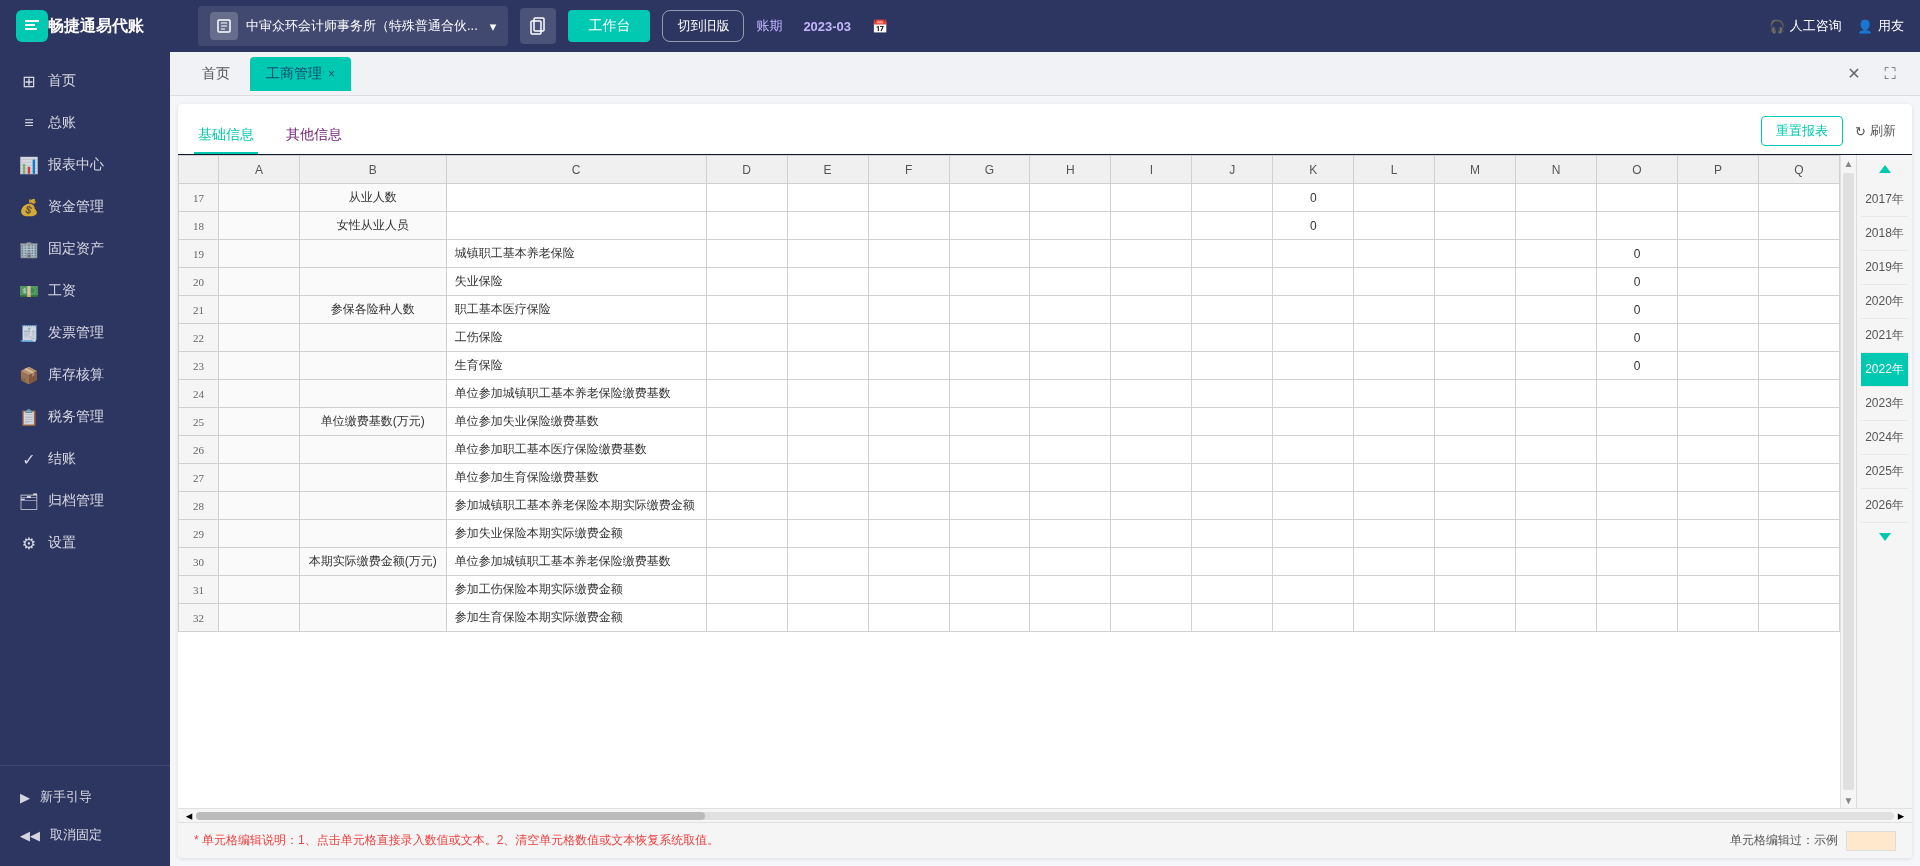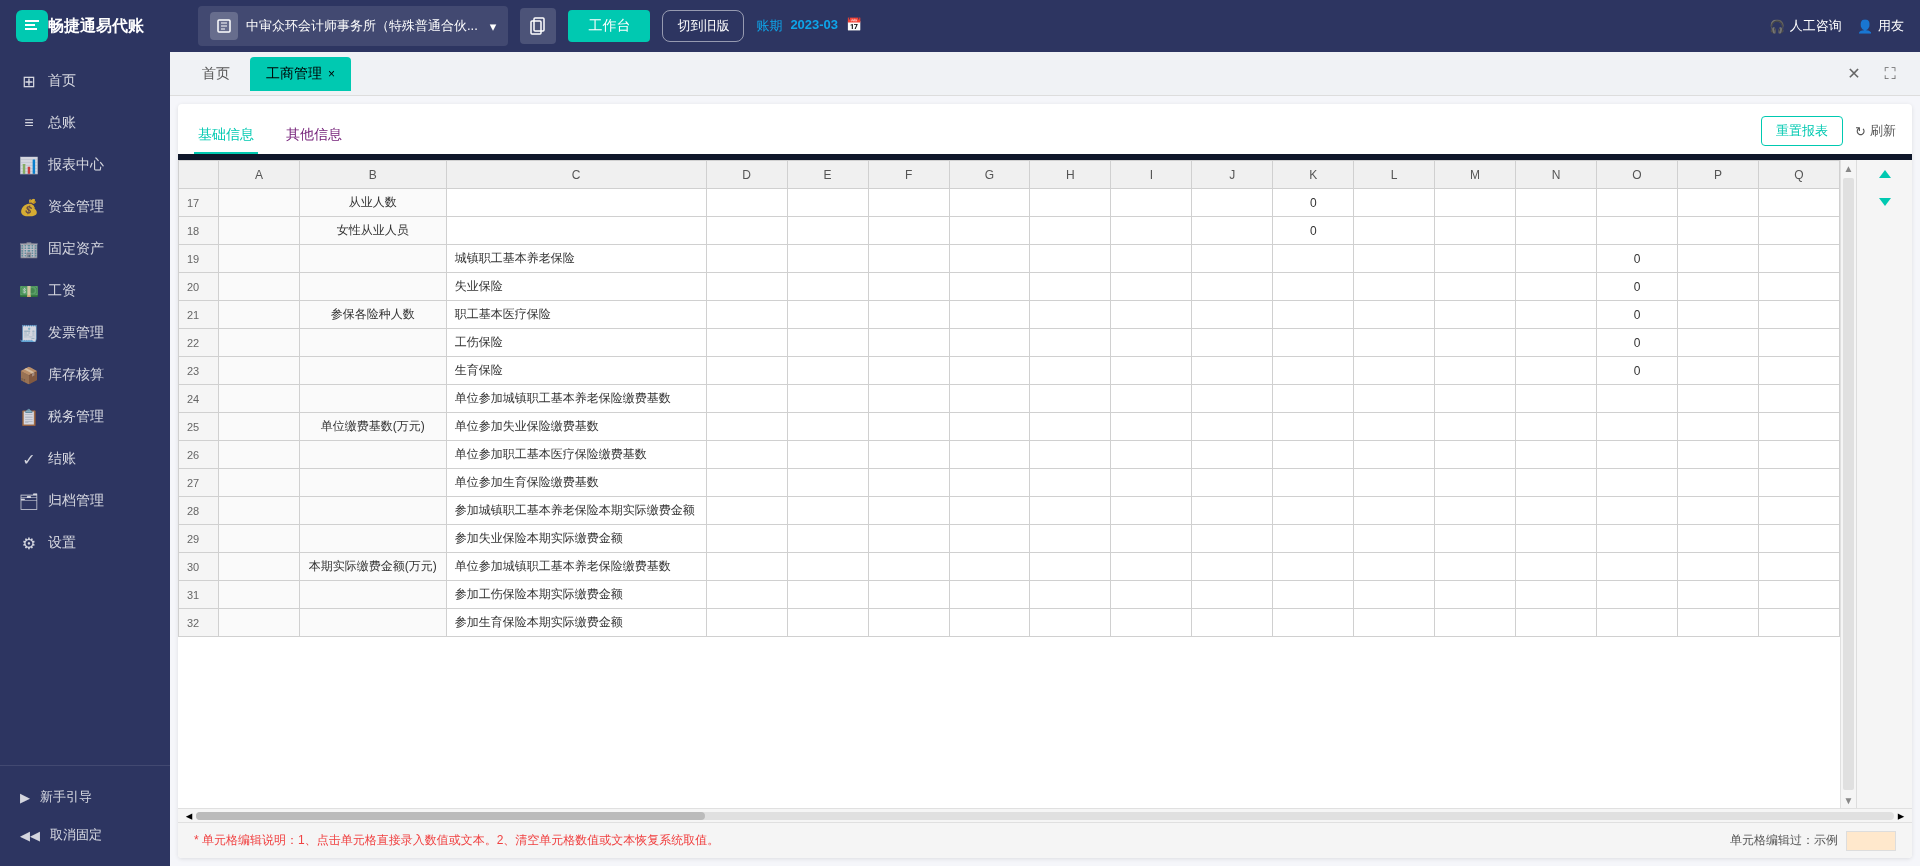--- a/index.html
+++ b/index.html
@@ -67,22 +67,23 @@
       background: transparent;
       color: white;
       border: 1px solid rgba(255,255,255,0.5);
       border-radius: 8px;
       padding: 6px 14px;
       font-size: 13px;
       cursor: pointer;
     }
     .period-area {
       display: flex;
-      color: #0ea5e9;
-      gap: 8px;
+      align-items: center;
+      color: #c4b5fd;
+      gap: 21px;
     }
     .header-right {
       margin-left: auto;
       display: flex;
       align-items: center;
       gap: 16px;
       color: white;
     }
     .header-right-item {
       display: flex;
@@ -168,21 +169,21 @@
       align-items: center;
       padding: 8px 16px;
       cursor: pointer;
       border-radius: 4px 4px 0 0;
       font-size: 14px;
       color: #555;
       gap: 6px;
     }
     .tab-item.active {
       background: #00c9b1;
-      color: #000000;
+      color: #0c4a6e;
     }
     .tab-close {
       font-size: 12px;
       cursor: pointer;
     }
     .tab-actions {
       margin-left: auto;
       display: flex;
       align-items: center;
       gap: 8px;
@@ -208,21 +209,21 @@
       margin: 8px;
       border-radius: 4px;
       box-shadow: 0 1px 4px rgba(0,0,0,0.1);
     }
 
     
     .sub-tab-bar {
       display: flex;
       align-items: center;
       padding: 12px 16px 0;
-      border-bottom: 6px solid #0f172a;
+      border-bottom: 1px solid #0f172a;
       gap: 24px;
       flex-shrink: 0;
     }
     .sub-tab {
       padding: 8px 4px;
       cursor: pointer;
       font-size: 14px;
       color: #701a75;
       border-bottom: 2px solid transparent;
       margin-bottom: -1px;
@@ -291,23 +292,25 @@
       min-width: 40px;
     }
     .spreadsheet-table td {
       border: 1px solid #d0d0d0;
       padding: 5px 8px;
       height: 28px;
       color: #333;
     }
     .spreadsheet-table td.row-num {
       background: #f5f5f5;
+      text-align: center;
       color: #666;
       font-size: 11px;
       width: 40px;
+      font-family: Liberation Serif, serif;
     }
     .spreadsheet-table td.col-a {
       background: #fafafa;
       text-align: center;
       min-width: 80px;
     }
     .spreadsheet-table td.col-b {
       background: #fafafa;
       text-align: center;
       min-width: 120px;
@@ -940,20 +943,32 @@
           <div style="flex:1;background:#e0e0e0;margin:2px;border-radius:2px;"></div>
           <div class="v-scroll-arrow">▼</div>
         </div>
 
         <div class="year-panel">
           <div class="year-panel-nav">
             <svg width="16" height="16" viewBox="0 0 16 16">
                 <path d="M8 4l6 8H2z" fill="#00c9b1"></path>
               </svg>
           </div>
+          <div id="year-list">
+              <div class="year-item">2017年</div>
+              <div class="year-item">2018年</div>
+              <div class="year-item">2019年</div>
+              <div class="year-item">2020年</div>
+              <div class="year-item">2021年</div>
+              <div class="year-item active">2022年</div>
+              <div class="year-item">2023年</div>
+              <div class="year-item">2024年</div>
+              <div class="year-item">2025年</div>
+              <div class="year-item">2026年</div>
+            </div>
           <div class="year-panel-nav">
             <svg width="16" height="16" viewBox="0 0 16 16">
                 <path d="M8 12l6-8H2z" fill="#00c9b1"></path>
               </svg>
           </div>
         </div>
       </div>
 
       <div class="h-scroll-bar">
         <div style="width:14px;display:flex;align-items:center;justify-content:center;cursor:pointer;">◂</div>

